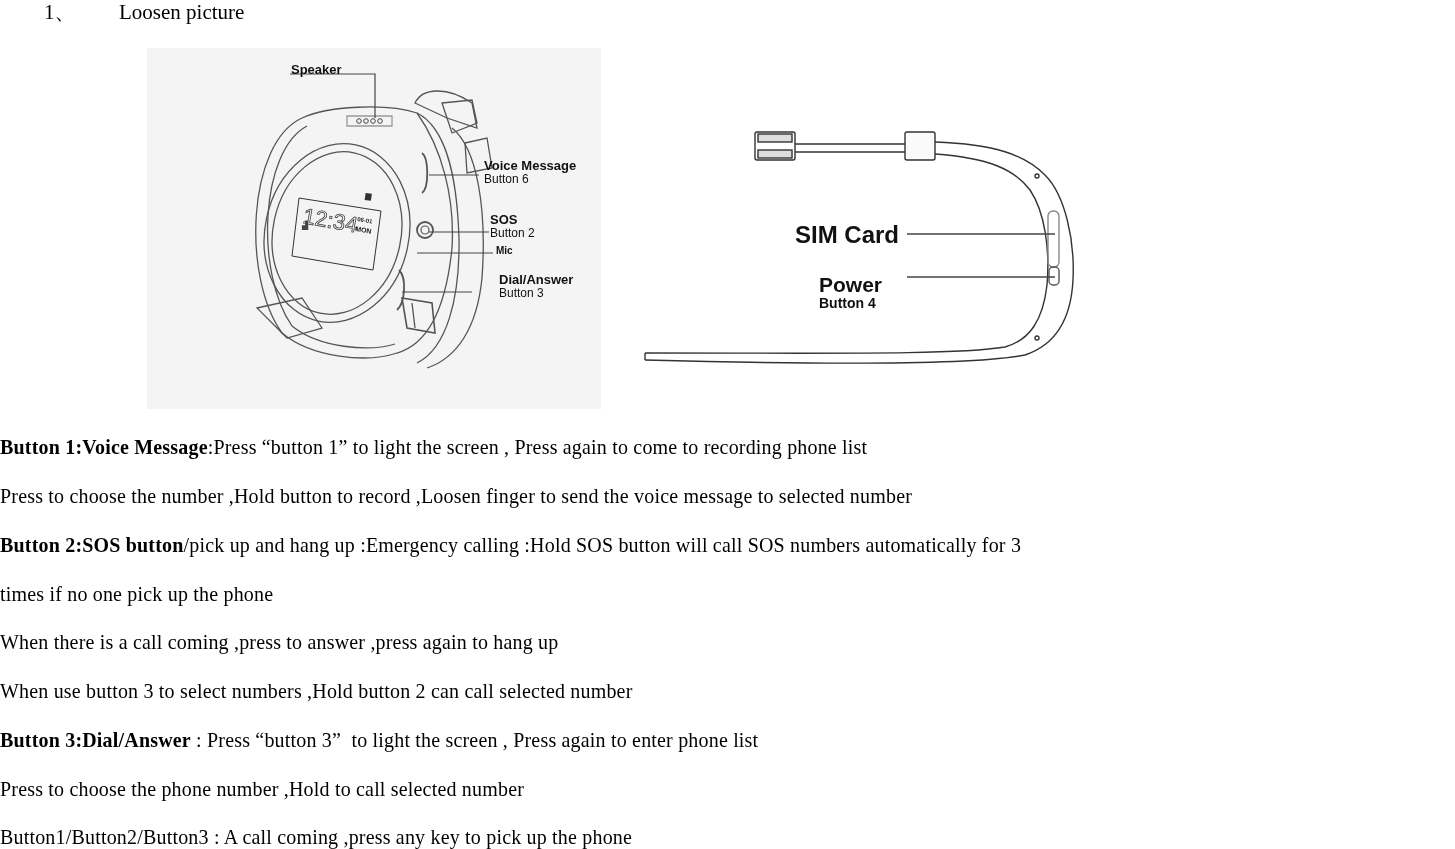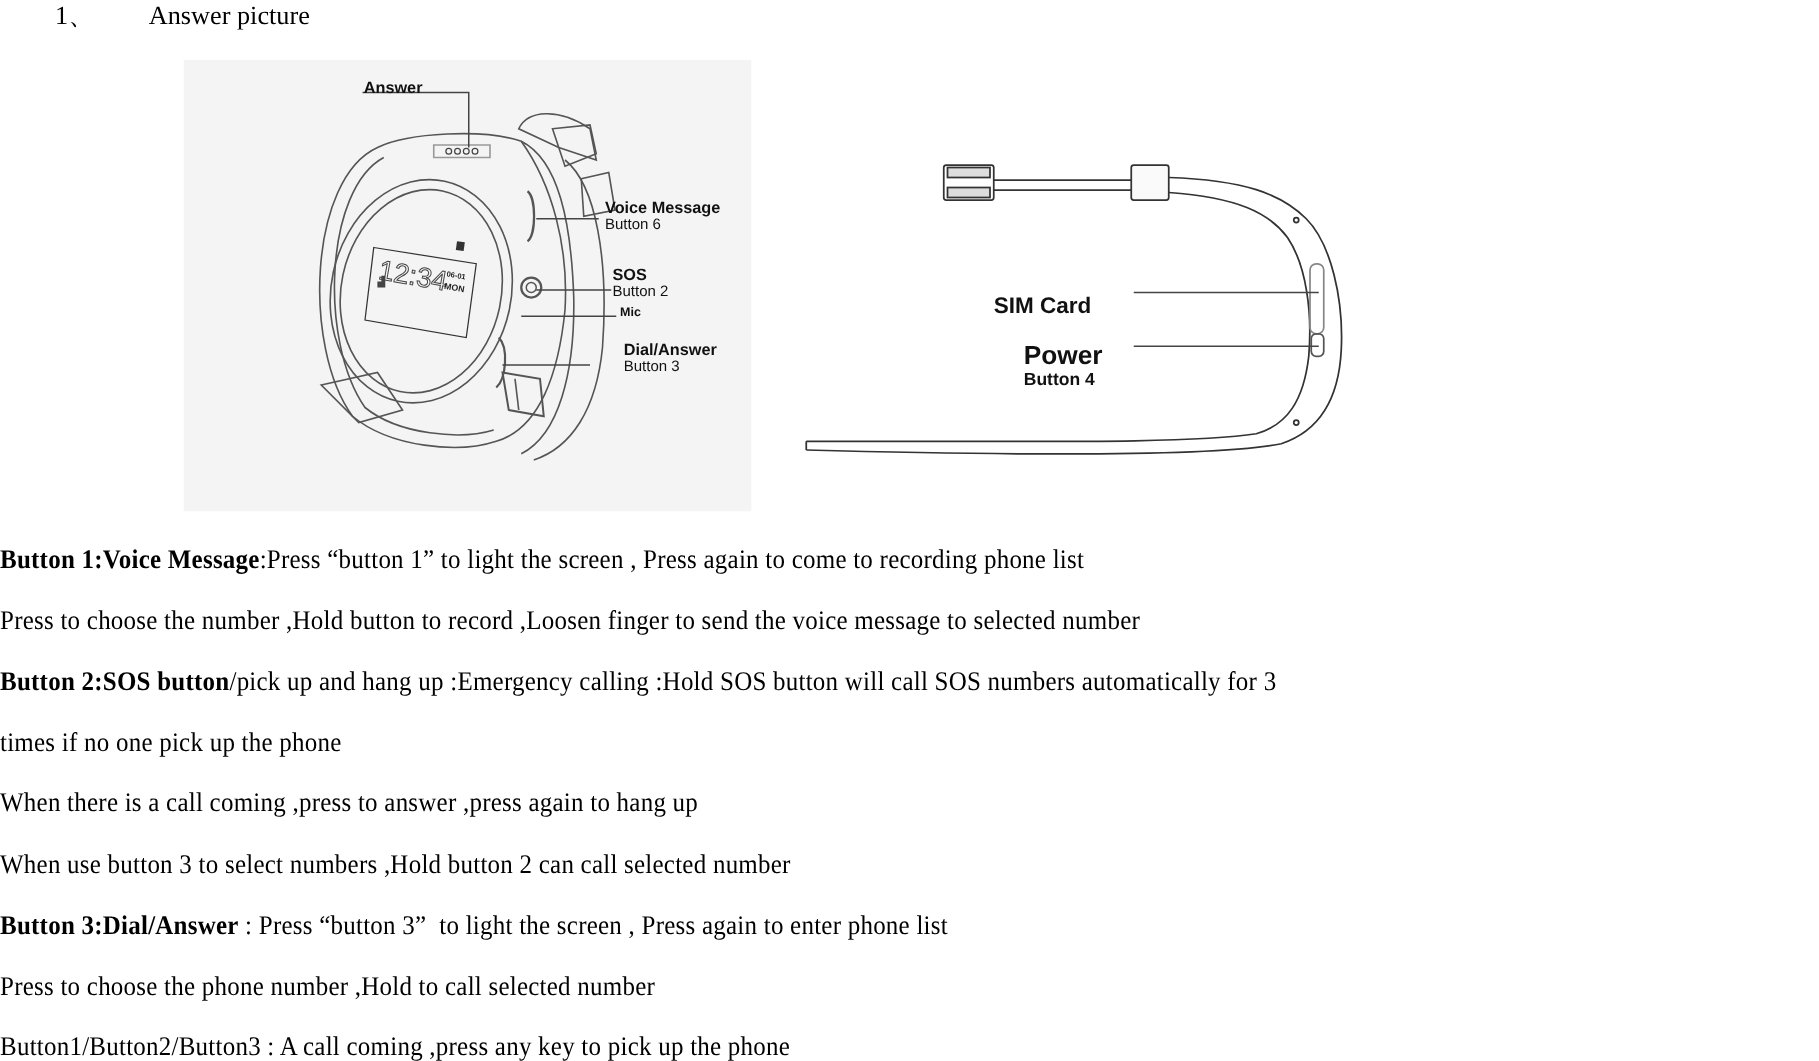--- a/index.html
+++ b/index.html
@@ -32,21 +32,21 @@
       position: absolute; left: 0; white-space: pre;
       font-family: "Liberation Serif", "DejaVu Serif", serif;
       font-size: 21.5px; letter-spacing: 0.2px; line-height: 1;
       transform: scaleX(0.93); transform-origin: left center;
     }
     .line b { font-weight: bold; }
   </style>
 </head>
 <body>
 
-<div class="heading"><span class="num">1、</span><span>Answer picture</span></div>
+<div class="heading"><span class="num">1、</span><span>Loosen picture</span></div>
 
 <div class="fig-watch">
   <svg width="454" height="361" viewBox="0 0 454 361">
     <g fill="none" stroke="#555" stroke-width="1.3">
 
       <path d="M268 55 C275 40 300 38 325 55 L330 80 L300 70 Z"></path>
 
       <path d="M155 70 C100 95 95 230 135 285 C165 310 220 315 250 305 C285 295 300 250 305 200 C308 150 295 100 270 65 C240 55 180 58 155 70 Z"></path>
       <path d="M160 78 C113 103 108 225 145 278 C172 300 222 304 248 296"></path>
 
@@ -87,21 +87,21 @@
     <text x="208" y="183" font-family="Liberation Sans, sans-serif" font-size="7" font-weight="bold" fill="#222" transform="rotate(10 208 183)">MON</text>
 
     <g stroke="#444" stroke-width="1.2" fill="none">
       <path d="M143 26 L228 26 L228 70"></path>
       <path d="M282 127 L332 127"></path>
       <path d="M282 184 L342 184"></path>
       <path d="M270 205 L346 205"></path>
       <path d="M255 244 L325 244"></path>
     </g>
   </svg>
-  <div class="callout" style="left:144px; top:15px; font-size:13px;">Answer</div>
+  <div class="callout" style="left:144px; top:15px; font-size:13px;">Speaker</div>
   <div class="callout" style="left:337px; top:111px; font-size:13px;">
     <span>Voice Message</span>
     <span class="sub">Button 6</span>
   </div>
   <div class="callout" style="left:343px; top:165px; font-size:13px;">
     <span>SOS</span>
     <span class="sub">Button 2</span>
   </div>
   <div class="callout" style="left:349px; top:198px; font-size:10px;">Mic</div>
   <div class="callout" style="left:324px; top:225px; font-size:13px;margin-left:28px;">
@@ -125,21 +125,21 @@
       <rect x="413" y="91" width="11" height="56" rx="5" stroke="#888"></rect>
       <rect x="414" y="147" width="10" height="18" rx="4" stroke="#555"></rect>
       <circle cx="402" cy="56" r="2"></circle>
       <circle cx="402" cy="218" r="2"></circle>
     </g>
     <g stroke="#444" stroke-width="1.3">
       <line x1="272" y1="114" x2="420" y2="114"></line>
       <line x1="272" y1="157" x2="420" y2="157"></line>
     </g>
   </svg>
-  <div class="callout" style="left:160px; top:115px; font-size:18px;">SIM Card</div>
+  <div class="callout" style="left:160px; top:103px; font-size:24px;">SIM Card</div>
   <div class="callout" style="left:184px; top:154px; font-size:21px;">
     <span>Power</span>
     <span class="sub" style="font-size:14px; font-weight:bold;">Button 4</span>
   </div>
 </div>
 
 <div class="body-text">
   <div class="line" style="top:7px;"><b>Button 1:Voice Message</b><span>:Press “button 1” to light the screen , Press again to come to recording phone list</span></div>
   <div class="line" style="top:56px;"><span>Press to choose the number ,Hold button to record ,Loosen finger to send the voice message to selected number</span></div>
   <div class="line" style="top:105px;"><b>Button 2:SOS button</b><span>/pick up and hang up :Emergency calling :Hold SOS button will call SOS numbers automatically for 3</span></div>

